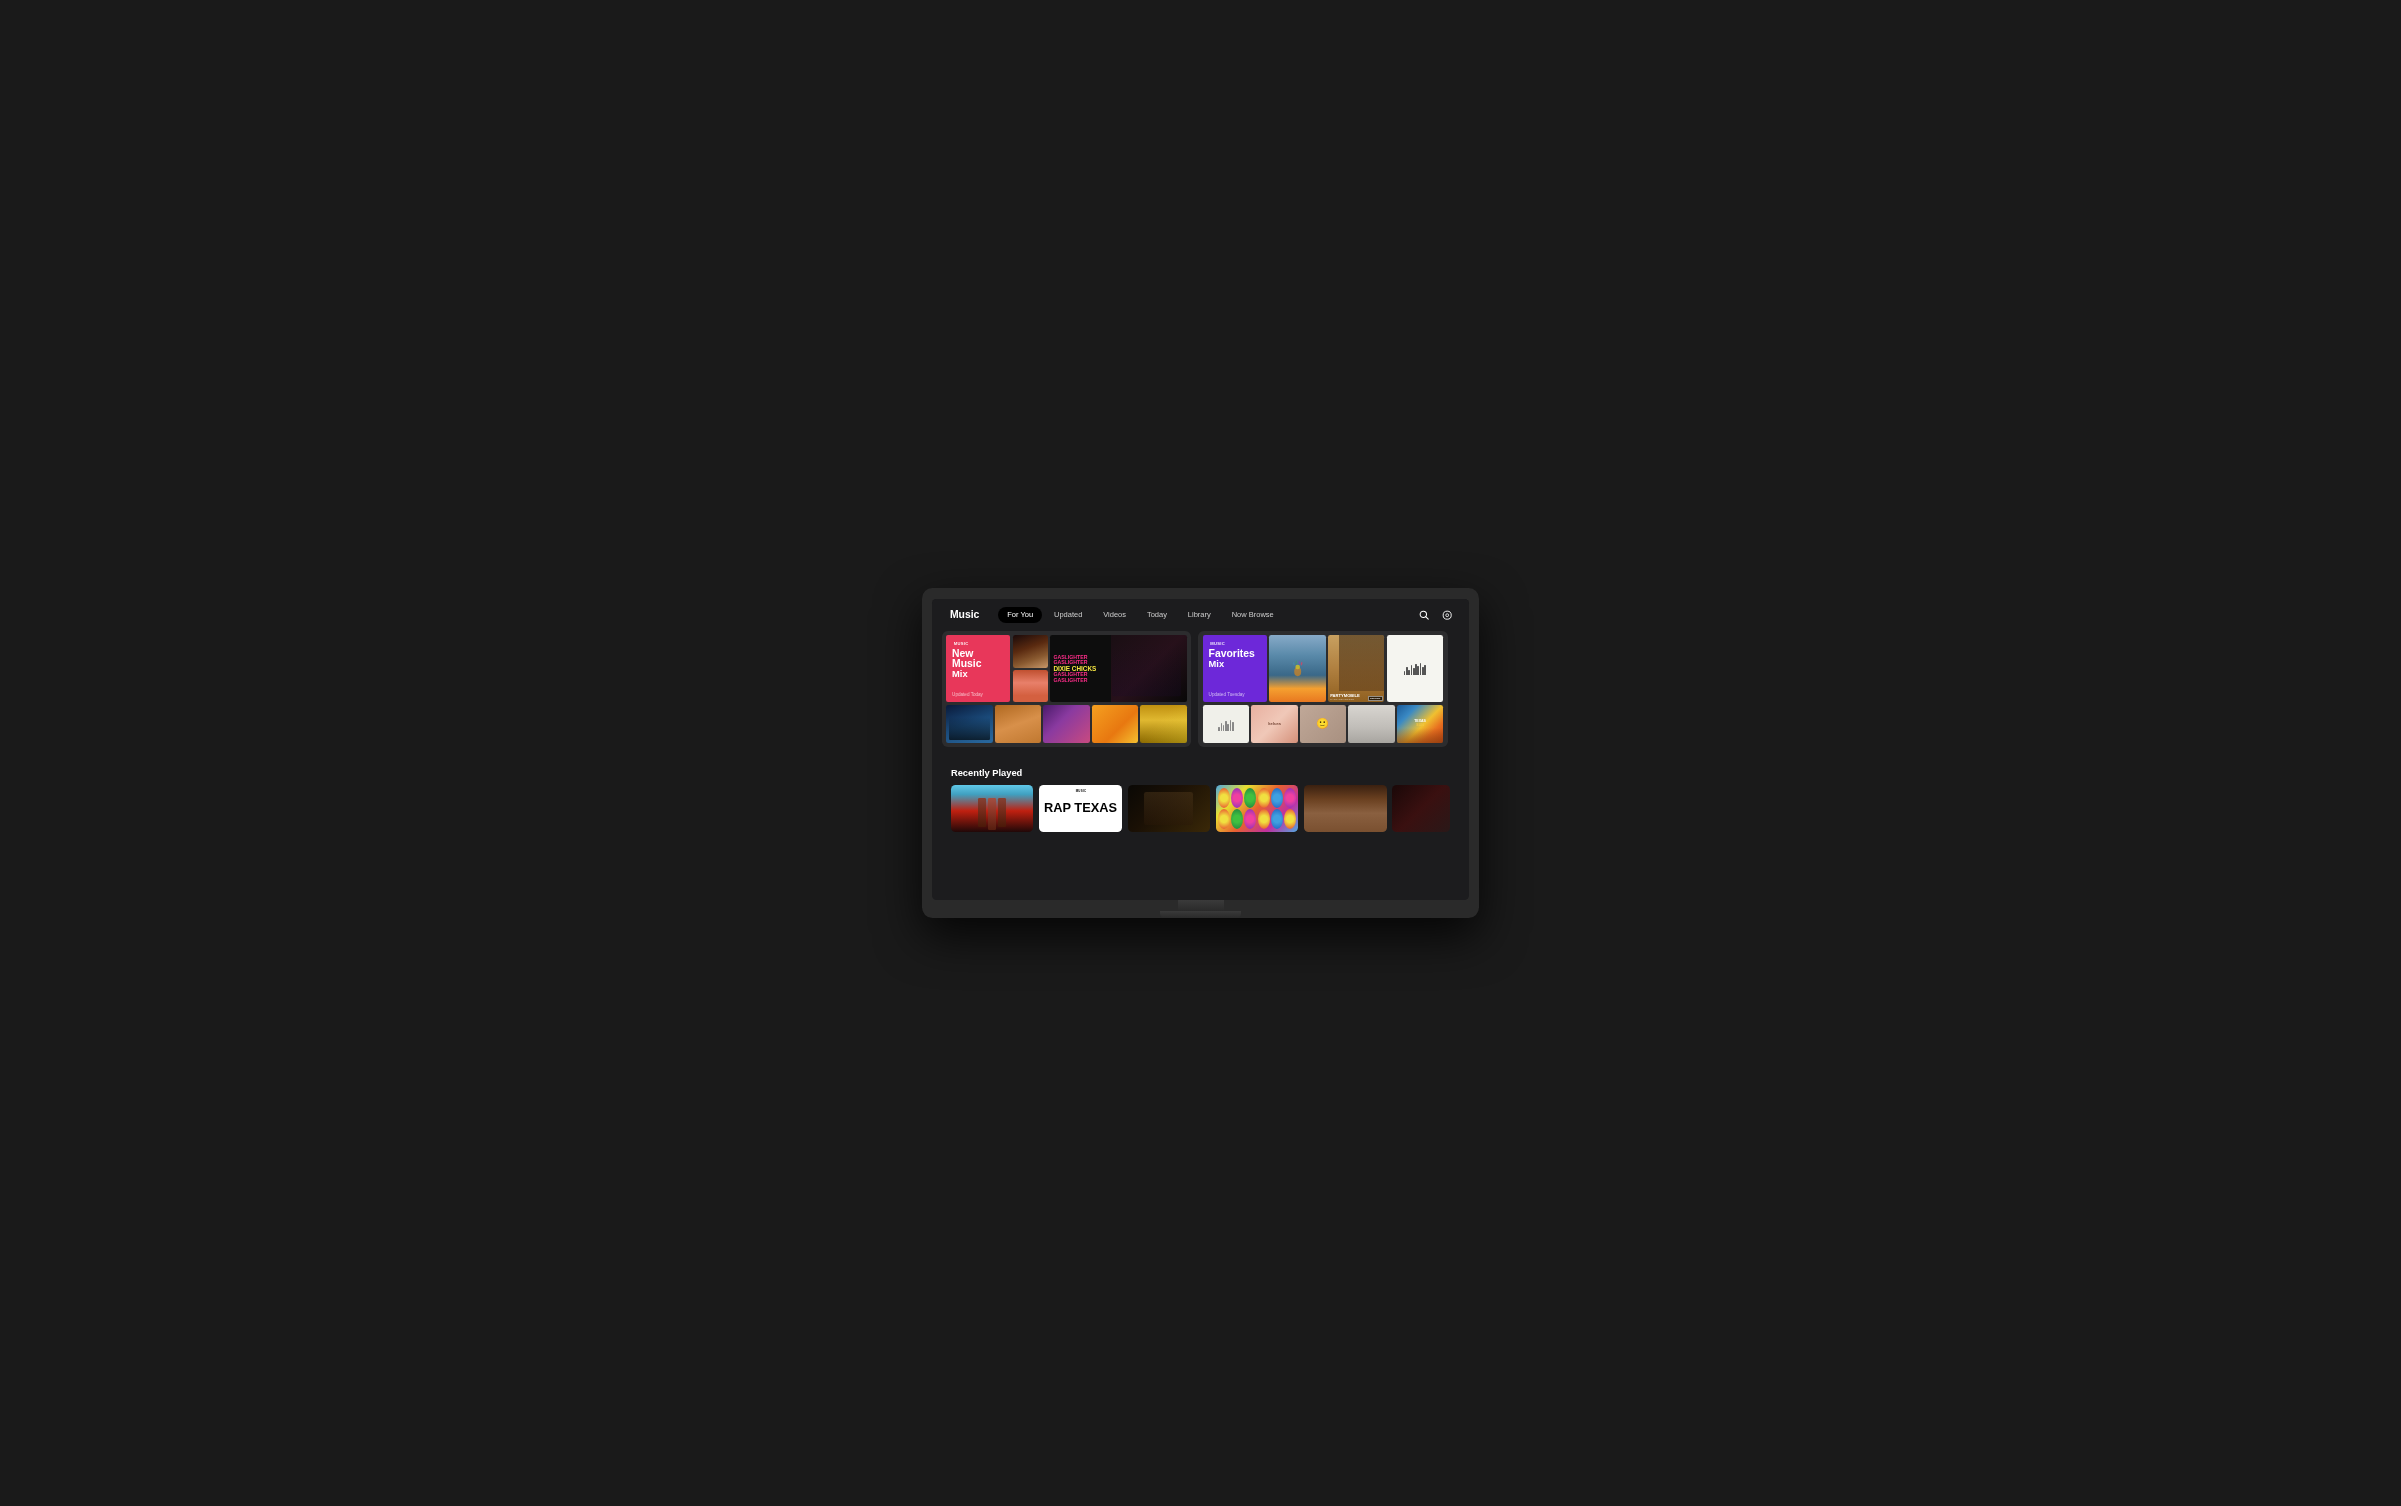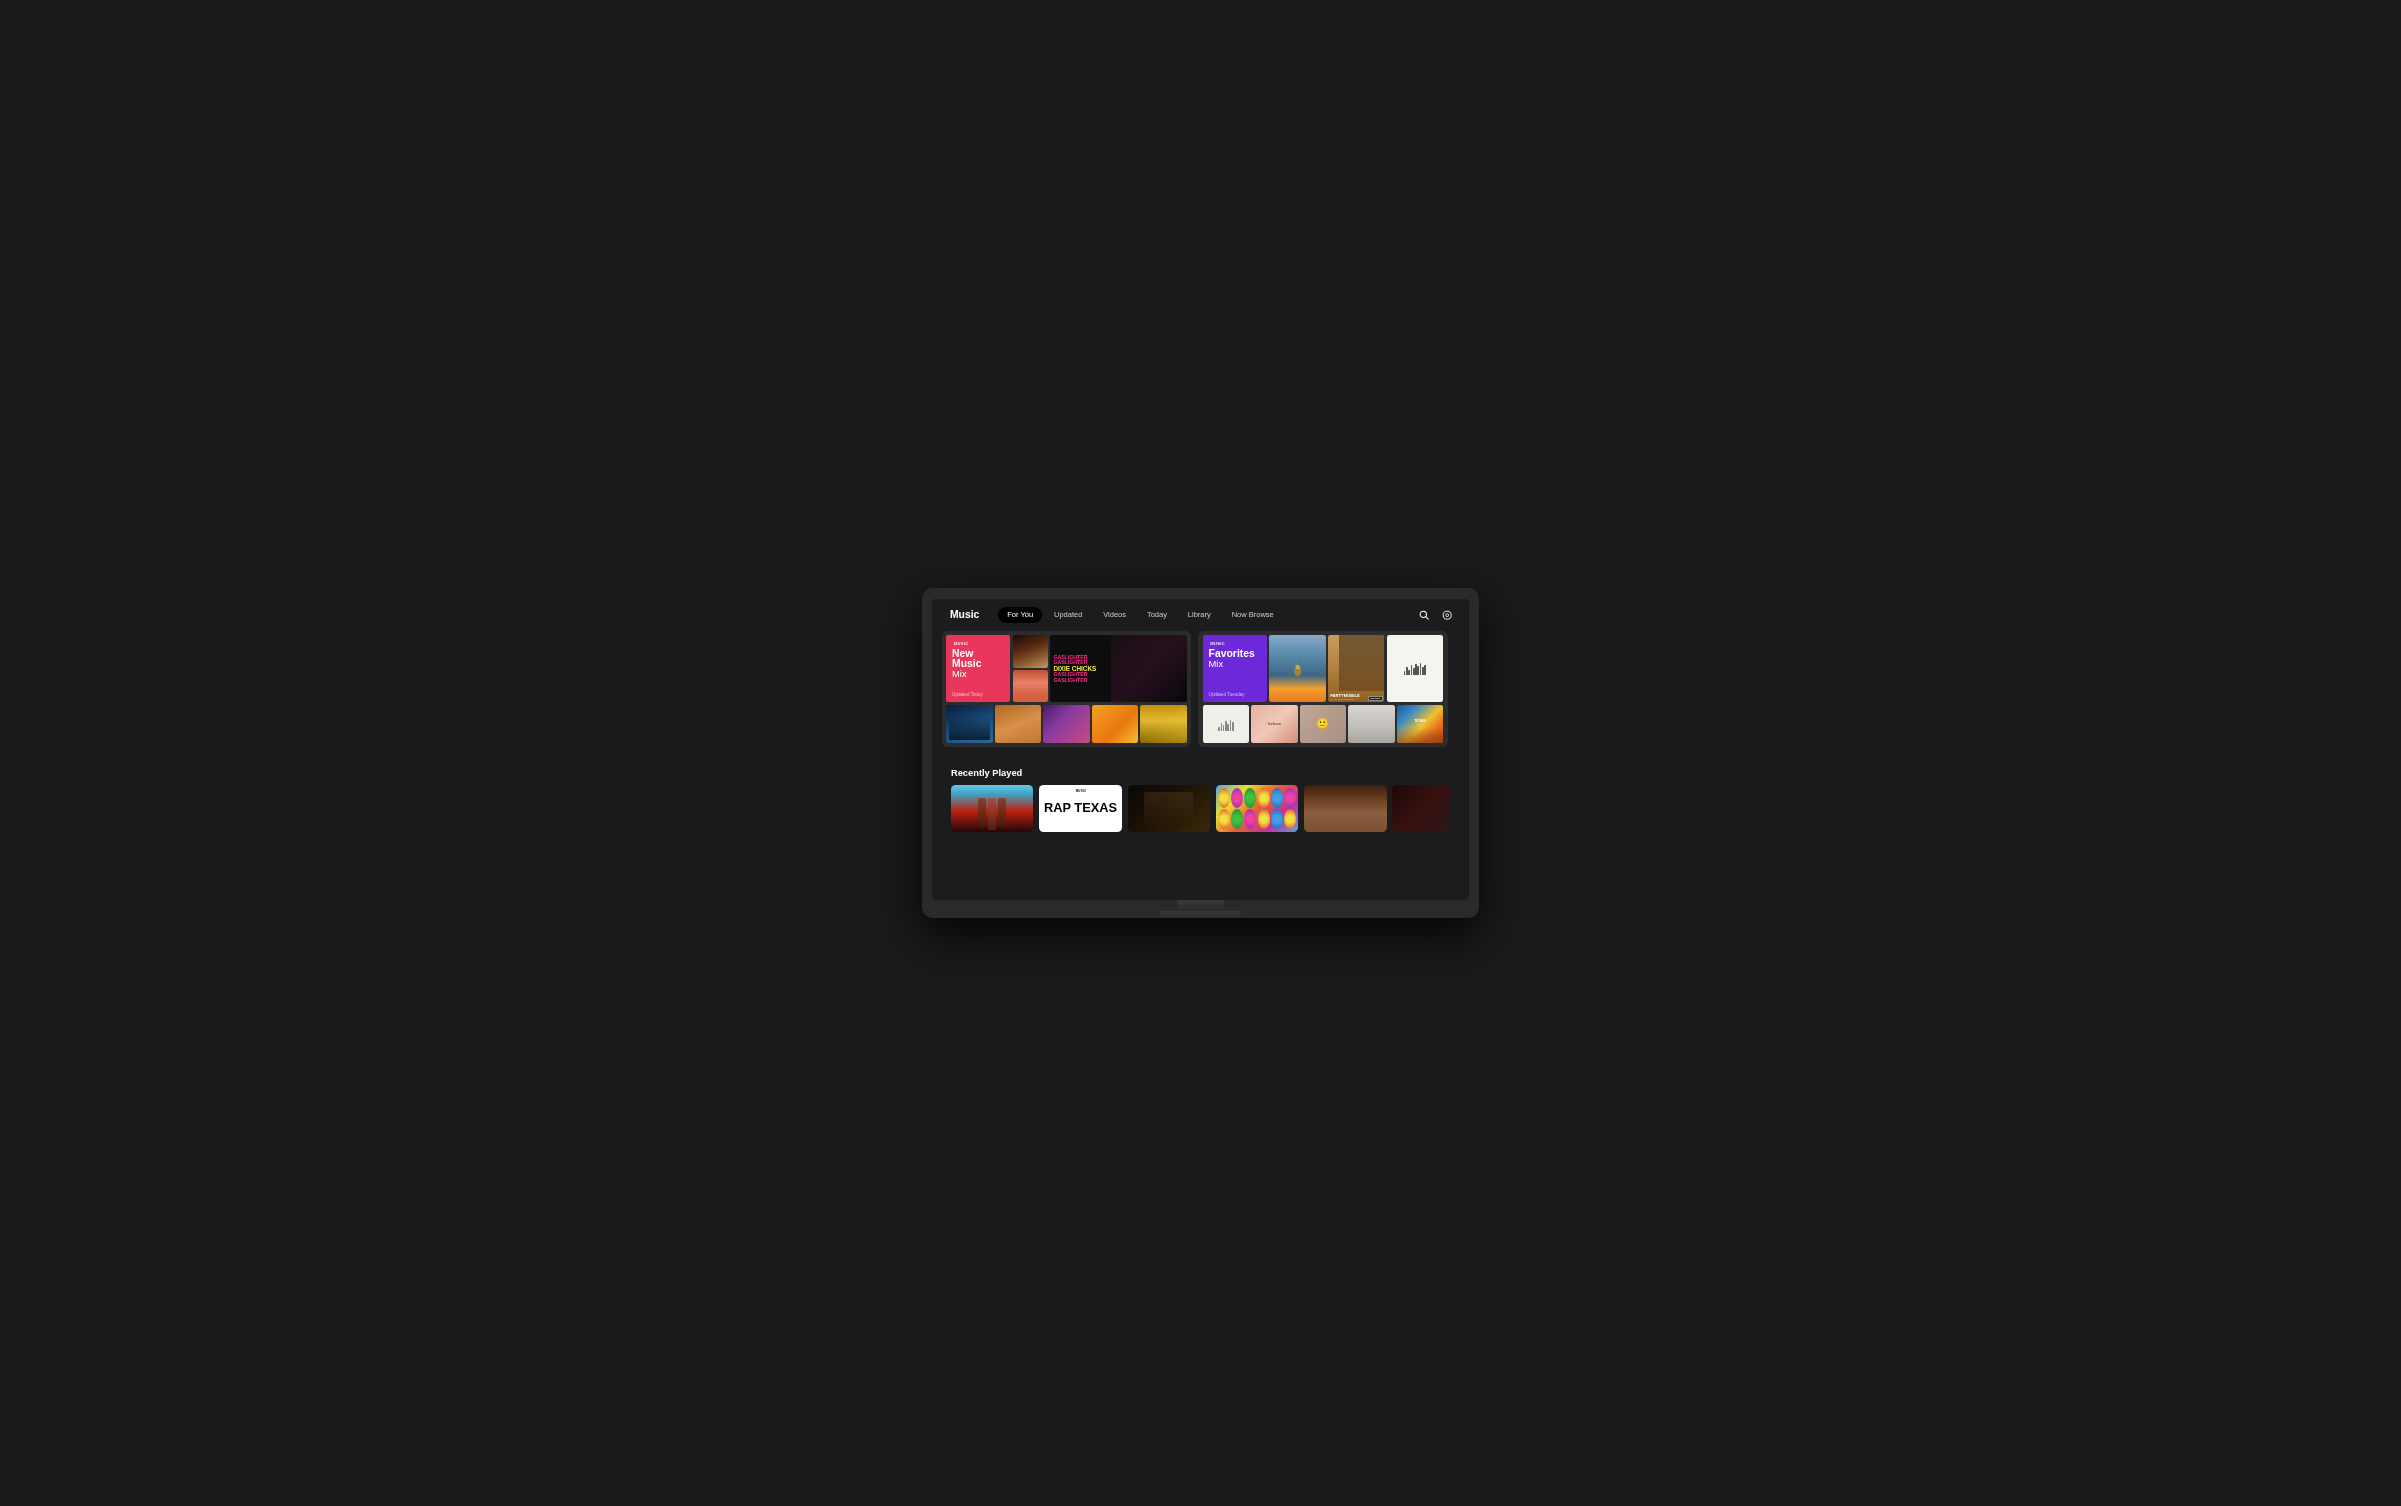--- a/index.html
+++ b/index.html
@@ -232,21 +232,21 @@
     .mix-big-title {
       font-size: 10.4px;
       font-weight: 900;
       color: #fff;
       line-height: 1.0;
       margin-top: 2.3px;
     }
 
     .mix-big-sub {
       font-size: 9.3px;
-      font-weight: 400;
+      font-weight: 700;
       color: #fff;
     }
 
     .mix-update-text {
       font-size: 4.6px;
       color: rgba(255,255,255,0.65);
     }
 
     
     .nm-col2 {

